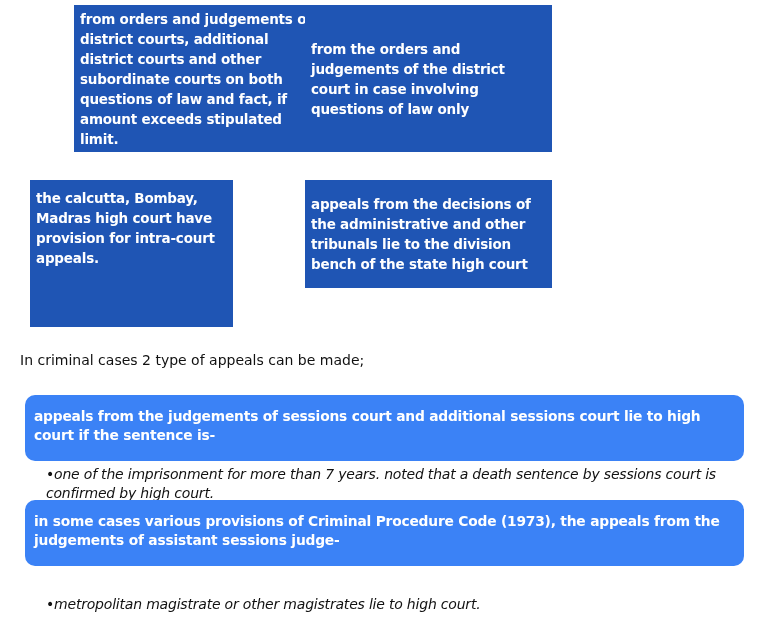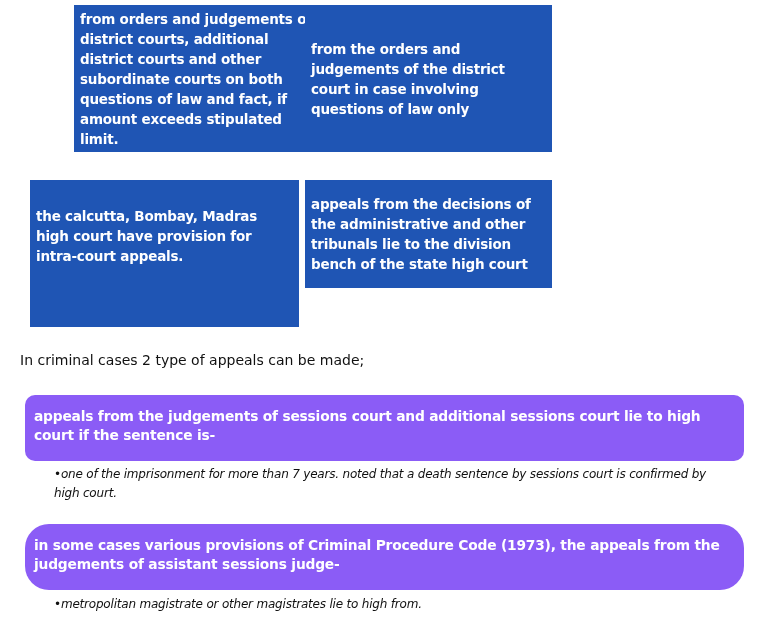--- a/index.html
+++ b/index.html
@@ -4,30 +4,30 @@
 <style>
   html, body { margin:0; padding:0; }
   body { width:768px; height:630px; background:#ffffff; position:relative; overflow:hidden;
          font-family:"DejaVu Sans", "Liberation Sans", sans-serif; }
   .box { position:absolute; background:#1f55b4; color:#ffffff; font-weight:bold;
          font-size:13.5px; line-height:20px; box-sizing:border-box; padding:4px 6px; letter-spacing:-0.2px; }
   .box.vc { display:flex; align-items:center; }
   .box .t { display:block; }
   #b1 { left:30px; top:5px; width:248px; height:147px;margin-left:44px; }
   #b2 { left:305px; top:5px; width:247px; height:147px; }
-  #b3 { left:30px; top:180px; width:269px; height:147px; padding-top:26px; }
+  #b3 { left:30px; top:180px; width:203px; height:147px; padding-top:8px; }
   #b4 { left:305px; top:180px; width:247px; height:108px; }
   .intro { position:absolute; left:20px; top:352px; font-size:14px; color:#111; }
-  .rbox { position:absolute; left:25px; width:719px; height:66px; background:#8b5cf6; color:#fff;
+  .rbox { position:absolute; left:25px; width:719px; height:66px; background:#3b82f6; color:#fff;
           border-radius:10px; box-sizing:border-box; padding:12px 9px; font-weight:bold;
           font-size:13.8px; line-height:19px; letter-spacing:-0.2px; }
   #r1 { top:395px; }
-  #r2 { top:524px;border-radius:24px; }
-  .bullet { position:absolute; left:46px; font-style:italic; font-size:12px; line-height:19px;
-            color:#111; width:680px; letter-spacing:-0.2px;margin-left:8px; }
+  #r2 { top:500px; }
+  .bullet { position:absolute; left:46px; font-style:italic; font-size:14px; line-height:19px;
+            color:#111; width:680px; letter-spacing:-0.2px; }
   #s1 { top:465px; }
   #s2 { top:595px; }
   .bdot { font-style:normal; }
 </style>
 </head>
 <body>
 
 <div class="box" id="b1">
   <span class="t">from orders and judgements of district  courts, additional district courts and other subordinate courts on both questions of law and fact, if amount exceeds stipulated limit.</span>
 </div>
@@ -43,14 +43,14 @@
 
 <div class="intro">In criminal cases 2 type of appeals can be made;</div>
 
 <div class="rbox" id="r1">appeals from the judgements of sessions court and additional sessions court lie to high court if the sentence is-</div>
 <div class="bullet" id="s1">
   <span class="bdot">•</span><span>one of the imprisonment for more than 7 years. noted that a death sentence by sessions court is confirmed by high court.</span>
 </div>
 
 <div class="rbox" id="r2">in some cases various provisions of Criminal Procedure Code (1973), the appeals from the judgements of assistant sessions judge-</div>
 <div class="bullet" id="s2">
-  <span class="bdot">•</span><span>metropolitan magistrate or other magistrates lie to high from.</span>
+  <span class="bdot">•</span><span>metropolitan magistrate or other magistrates lie to high court.</span>
 </div>
 
 </body></html>

